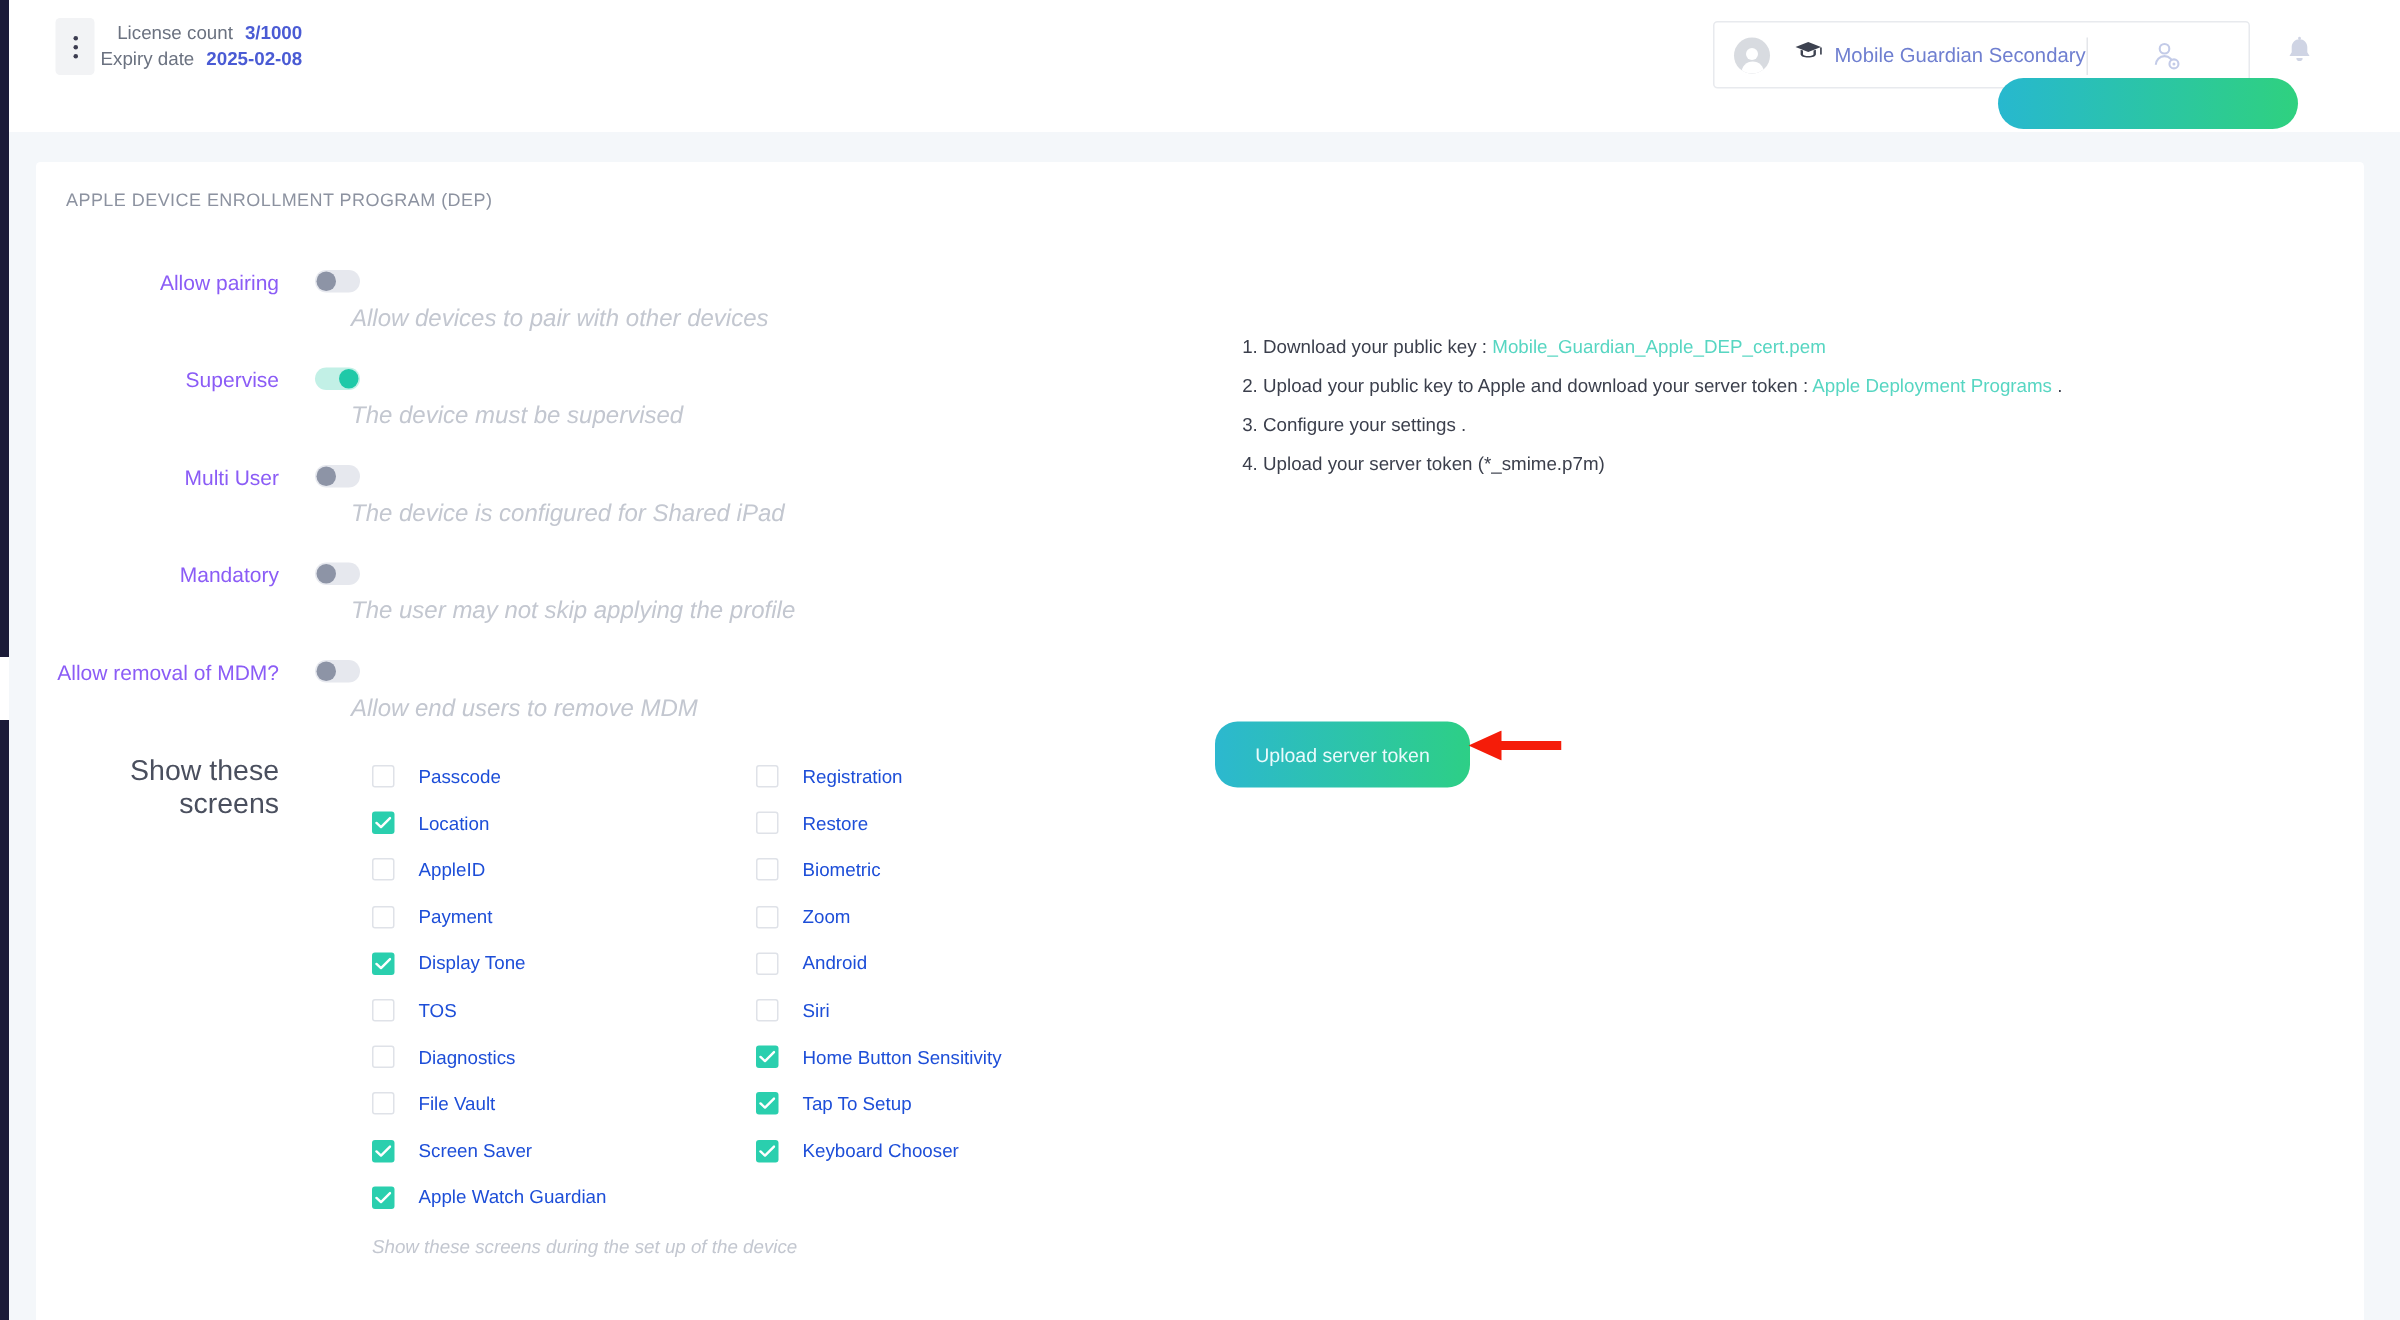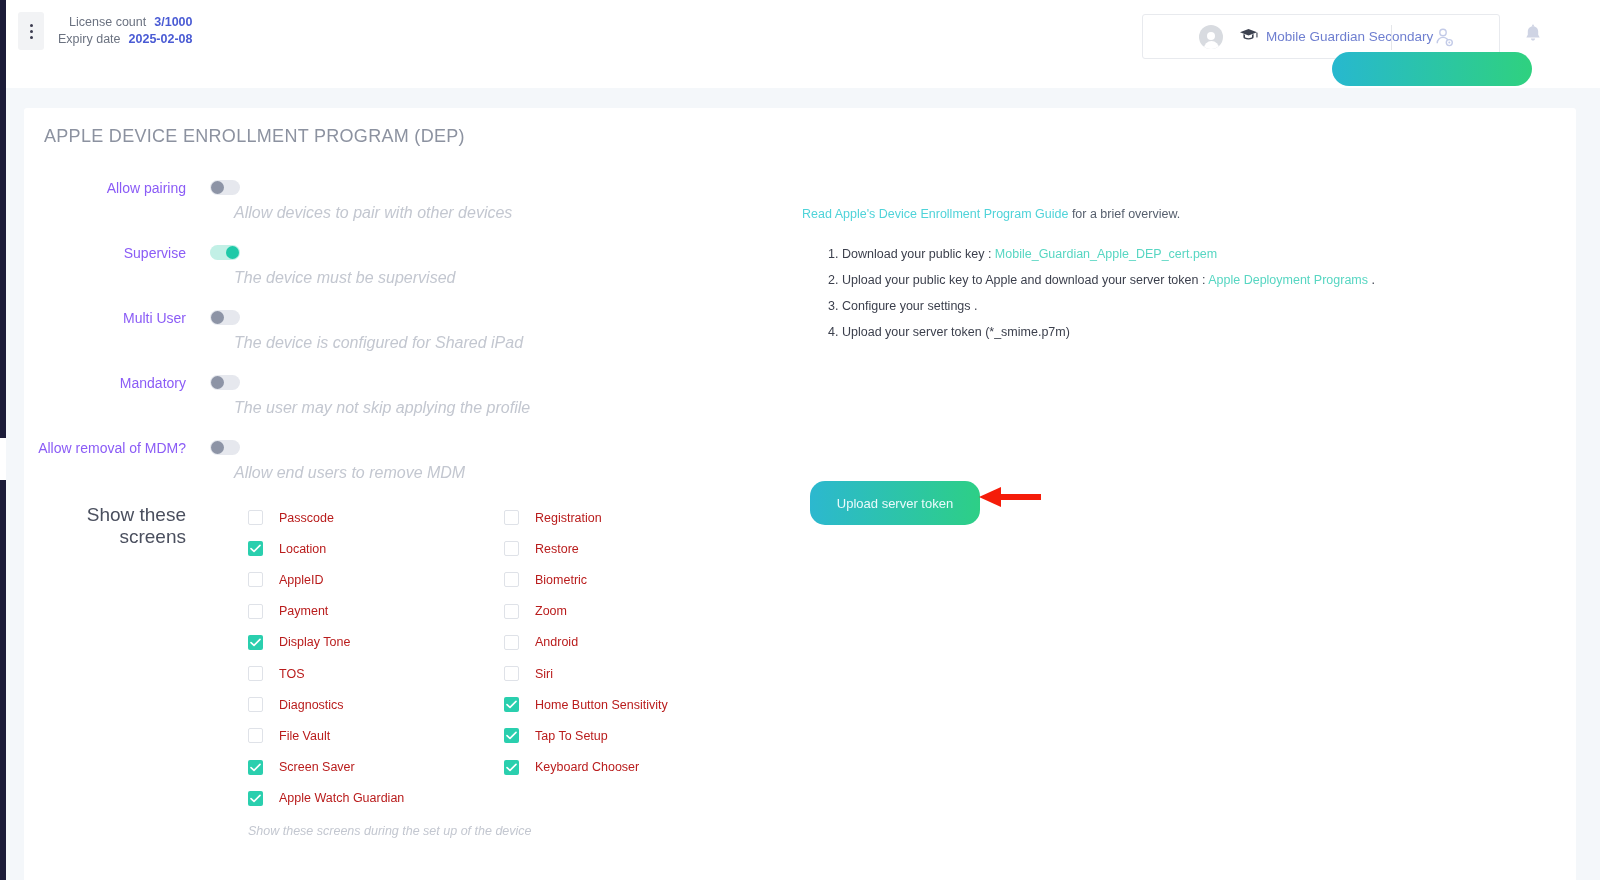--- a/index.html
+++ b/index.html
@@ -22,22 +22,22 @@
     background: #ffffff;
   }
 
   
   .top-card {
     position: absolute; left: 6px; top: 0;
     width: 1594px; height: 88px;
     background: #ffffff;
   }
   .license-block {
-    position: absolute; left: 12px; top: 12px;
-    display: flex; align-items: center; gap: 14px;
+    position: absolute; left: 31px; top: 12px;
+    display: flex; align-items: center; gap: 4px;
   }
   .kebab-btn {
     width: 26px; height: 38px;
     background: #f2f3f5;
     border-radius: 3px;
     display: flex; flex-direction: column;
     align-items: center; justify-content: center; gap: 3px;
     cursor: pointer;
   }
   .kebab-btn i { width: 3px; height: 3px; background: #3c3c50; border-radius: 50%; display: block; }
@@ -45,21 +45,21 @@
   .license-row { display: flex; gap: 8px; justify-content: flex-end; }
   .license-lbl { color: #6b7280; }
   .license-val { color: #4a5bd4; font-weight: bold; }
 
   
   .user-pill {
     position: absolute; left: 1136px; top: 14px;
     width: 358px; height: 45px;
     border: 1px solid #e8eaee; border-radius: 3px;
     background: #fff;
-    display: flex; align-items: center; padding-left: 43px;
+    display: flex; align-items: center;
   }
   .avatar {
     margin-left: 13px;
     width: 24px; height: 24px; border-radius: 50%;
     background: #d8dbe0;
     display: flex; align-items: flex-end; justify-content: center;
     overflow: hidden; flex: none;
   }
   .avatar .head { width: 8px; height: 8px; border-radius: 50%; background: #ffffff; position: absolute; margin-bottom: 9px; }
   .avatar-wrap { position: relative; display: flex; align-items: center; }
@@ -81,21 +81,21 @@
 
   
   .main-card {
     position: absolute; left: 24px; top: 108px;
     width: 1552px; height: 790px;
     background: #ffffff;
     border-radius: 3px;
   }
   .section-title {
     position: absolute; left: 20px; top: 18px;
-    font-size: 18px; color: #8c92a0; letter-spacing: .3px;
+    font-size: 12px; color: #8c92a0; letter-spacing: .3px;
   }
 
   
   .trow { position: absolute; display: flex; align-items: flex-start; }
   .trow .lbl {
     width: 186px; text-align: right; padding-right: 24px;
     font-size: 14px; color: #8b5cf6; line-height: 16px;
   }
   .tog { width: 30px; height: 15px; border-radius: 8px; position: relative; cursor: pointer; flex: none; }
   .tog.off { background: #e6e8ee; }
@@ -138,21 +138,21 @@
   .cbcol.c1 { left: 224px; }
   .cbcol.c2 { left: 480px; }
   .cbrow { display: flex; align-items: center; height: 31.2px; cursor: pointer; }
   .cb {
     width: 15px; height: 15px; border-radius: 2px; flex: none;
     display: flex; align-items: center; justify-content: center;
   }
   .cb.un { border: 1px solid #dfe2e8; background: #fff; }
   .cb.ck { background: #2acfae; }
   .cb.ck svg { display: block; }
-  .cbrow .cblbl { margin-left: 16px; font-size: 12.5px; color: #b91c1c; white-space: nowrap; }
+  .cbrow .cblbl { margin-left: 16px; font-size: 12.5px; color: #1d4ed8; white-space: nowrap; }
 
   .footnote {
     position: absolute; left: 224px; top: 716px;
     font-size: 12.5px; color: #c3c7d0; font-style: italic;
   }
 </style>
 </head>
 <body>
 
 <div class="nav-rail"></div>
@@ -253,23 +253,20 @@
 
   <div class="trow" style="left:0;top:332px">
     <div class="lbl">Allow removal of MDM?</div>
     <div class="tog off">
         <span class="knob"></span>
       </div>
   </div>
   <div class="thelp" style="left:210px;top:356px">Allow end users to remove MDM</div>
 
   <div class="gs">
-    <div class="gs-sub">
-      <a class="lnk" href="#" style="text-decoration:none">Read Apple's Device Enrollment Program Guide</a><span> for a brief overview.</span>
-    </div>
     <ol class="gs-list">
       <li>
         <span>Download your public key : </span><a class="lnk t2" href="#" style="text-decoration:none">Mobile_Guardian_Apple_DEP_cert.pem</a>
       </li>
       <li>
         <span>Upload your public key to Apple and download your server token : </span><a class="lnk t2" href="#" style="text-decoration:none">Apple Deployment Programs</a><span> .</span>
       </li>
       <li>Configure your settings .</li>
       <li>Upload your server token (*_smime.p7m)</li>
     </ol>

